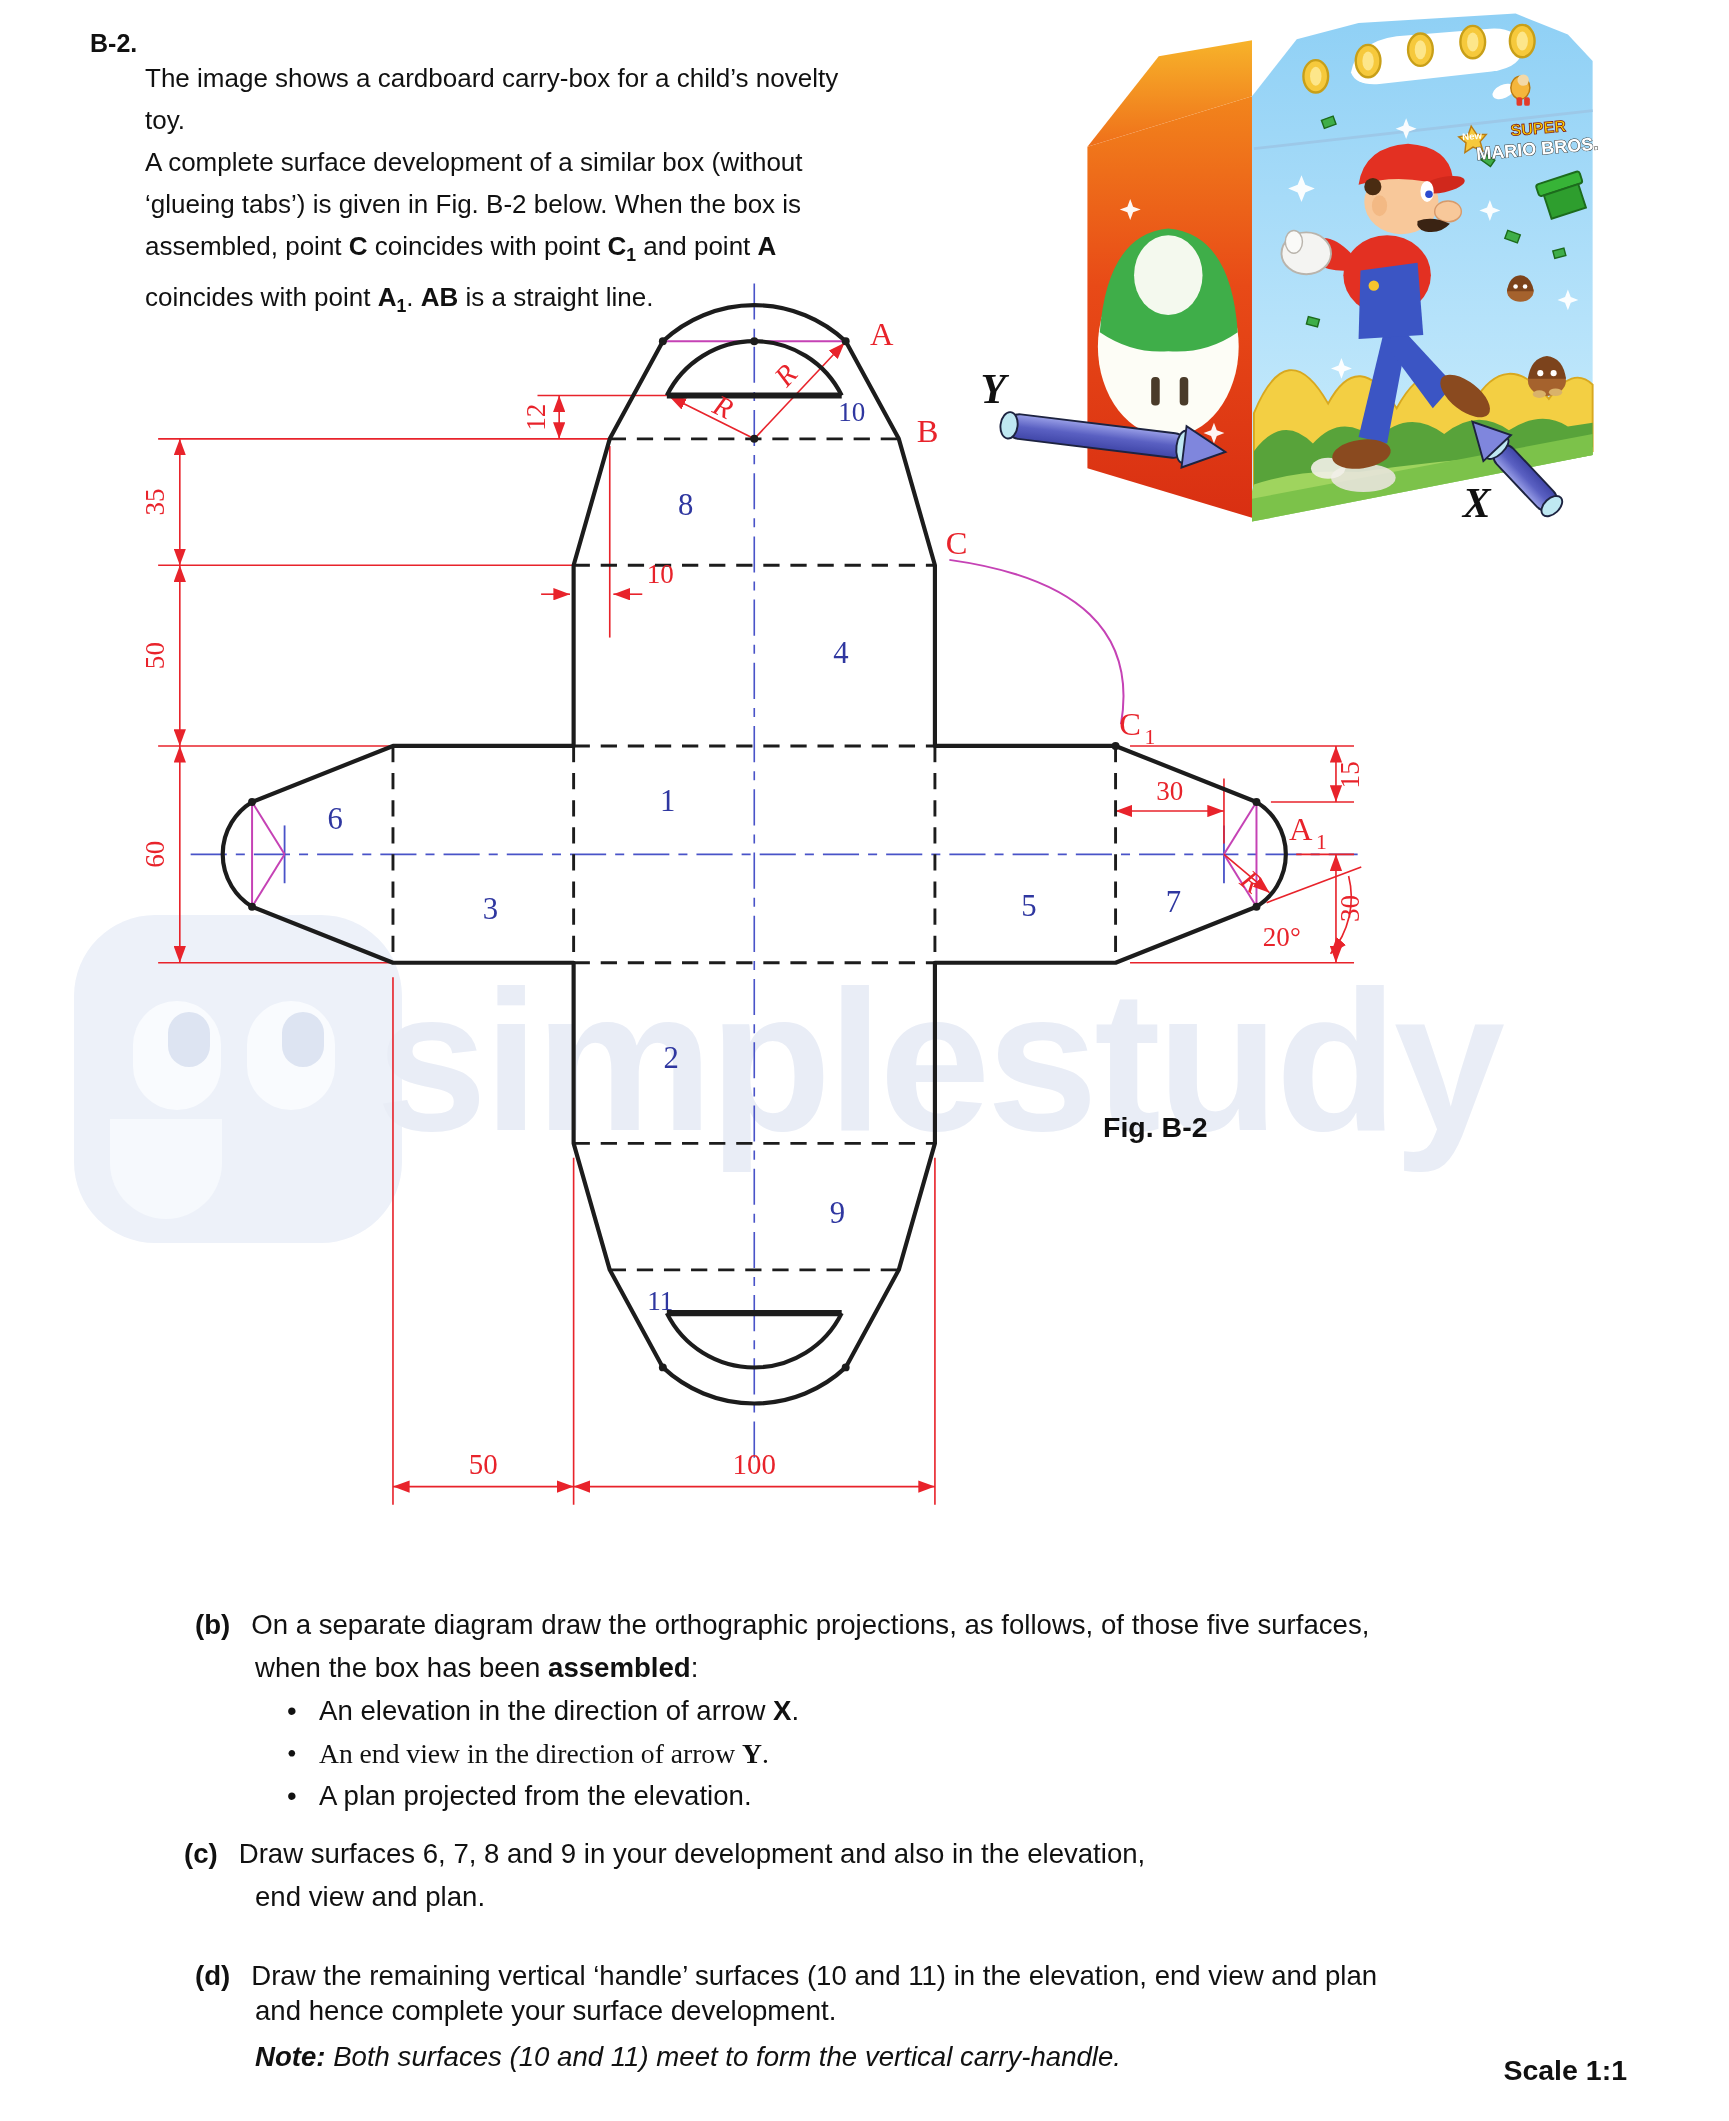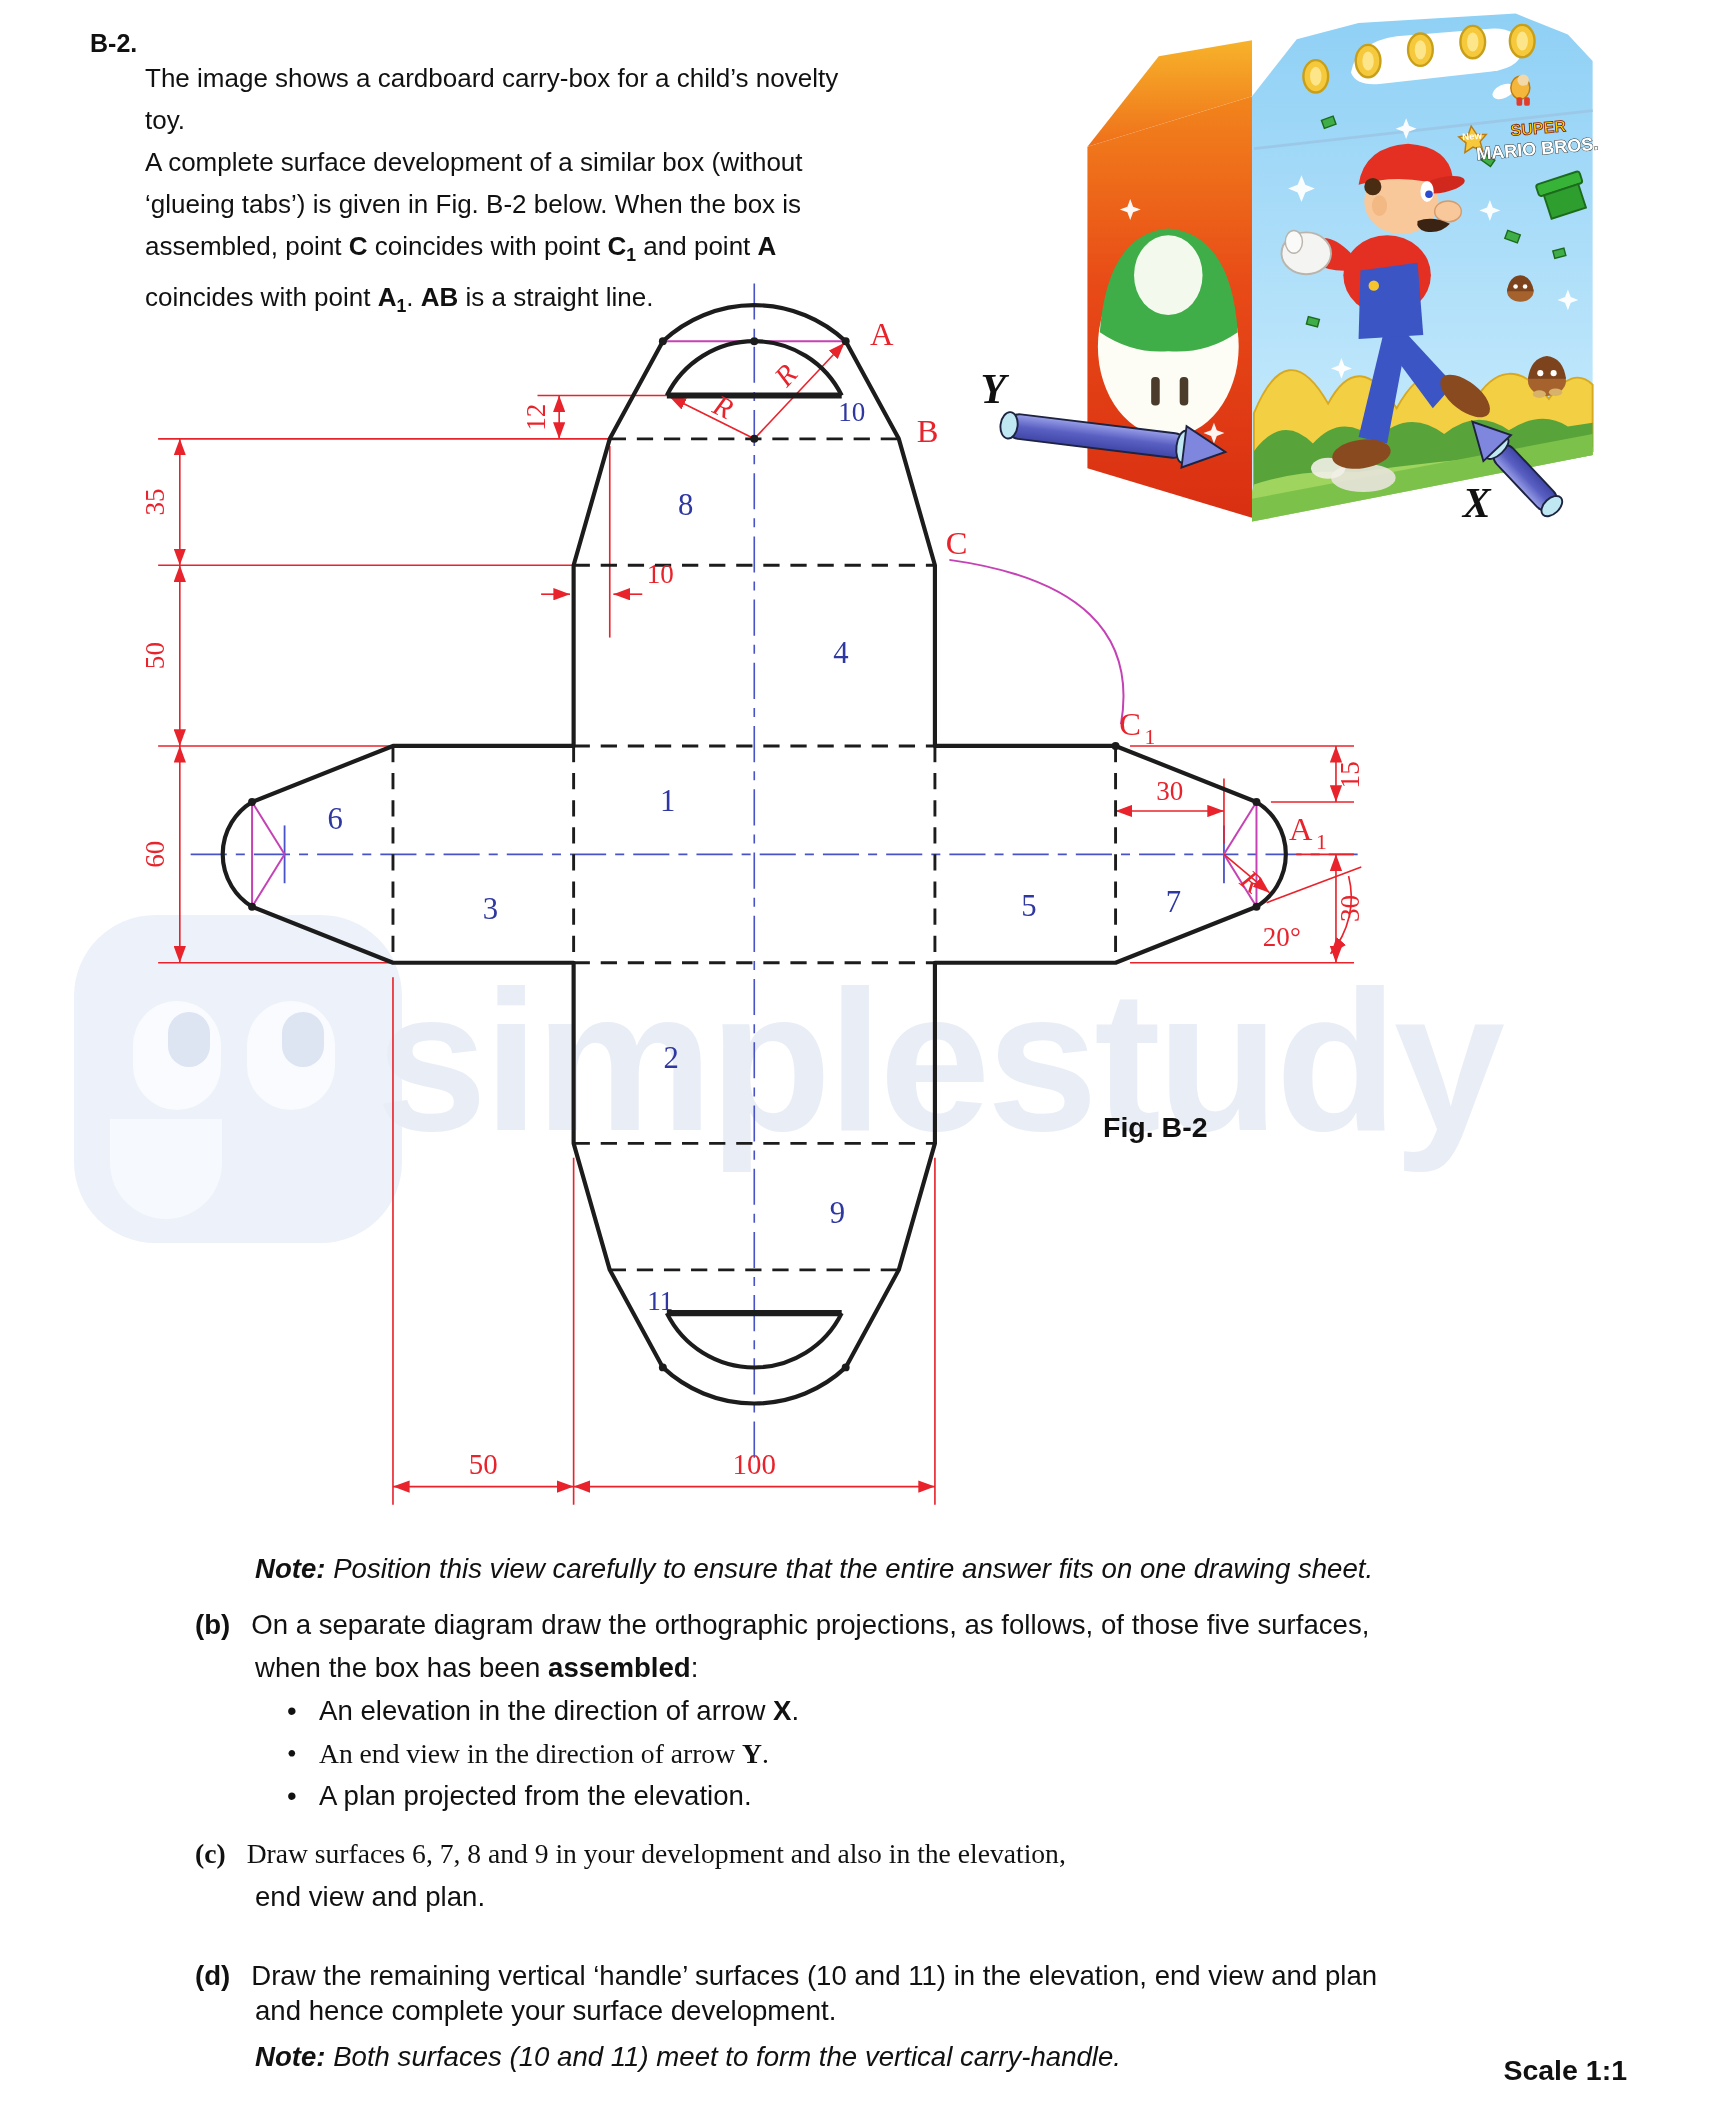--- a/index.html
+++ b/index.html
@@ -361,29 +361,28 @@
       <text x="116" y="131">7</text>
       <text x="-19" y="21">8</text>
       <text x="23" y="217">9</text>
       <text x="27" y="-5" font-size="7.5">10</text>
       <text x="-26" y="241" font-size="7.5">11</text>
     </g>
   </svg>
 
   <div class="figlabel">Fig. B-2</div>
 
-  <div class="tline" style="left:255px;top:1553px;"><span class="bold ital">Note:</span><span class="ital"> Position this view carefully to ensure that the entire answer fits on one drawing sheet.</span></div>
 
   <div class="tline" style="left:195px;top:1609px;"><span class="tlabel">(b)</span><span>On a separate diagram draw the orthographic projections, as follows, of those five surfaces,</span></div>
   <div class="tline" style="left:255px;top:1652px;"><span>when the box has been </span><span class="bold">assembled</span><span>:</span></div>
   <div class="tline" style="left:287px;top:1695px;"><span class="bdot">•</span><span>An elevation in the direction of arrow </span><span class="bold">X</span><span>.</span></div>
   <div class="tline" style="left:287px;top:1738px;font-family:Liberation Serif, serif;"><span class="bdot">•</span><span>An end view in the direction of arrow </span><span class="bold">Y</span><span>.</span></div>
   <div class="tline" style="left:287px;top:1780px;"><span class="bdot">•</span><span>A plan projected from the elevation.</span></div>
 
-  <div class="tline" style="left:195px;top:1838px;font-family:Liberation Serif, serif;"><span class="tlabel">(c)</span><span>Draw surfaces 6, 7, 8 and 9 in your development and also in the elevation,</span></div>
+  <div class="tline" style="left:184px;top:1838px;"><span class="tlabel">(c)</span><span>Draw surfaces 6, 7, 8 and 9 in your development and also in the elevation,</span></div>
   <div class="tline" style="left:255px;top:1881px;"><span>end view and plan.</span></div>
 
   <div class="tline" style="left:195px;top:1944px;margin-top:16px;"><span class="tlabel">(d)</span><span>Draw the remaining vertical ‘handle’ surfaces (10 and 11) in the elevation, end view and plan</span></div>
   <div class="tline" style="left:255px;top:1995px;"><span>and hence complete your surface development.</span></div>
   <div class="tline" style="left:255px;top:2041px;"><span class="bold ital">Note:</span><span class="ital"> Both surfaces (10 and 11) meet to form the vertical carry-handle.</span></div>
 
   <div class="scalelabel">Scale 1:1</div>
 </div>
 
 

